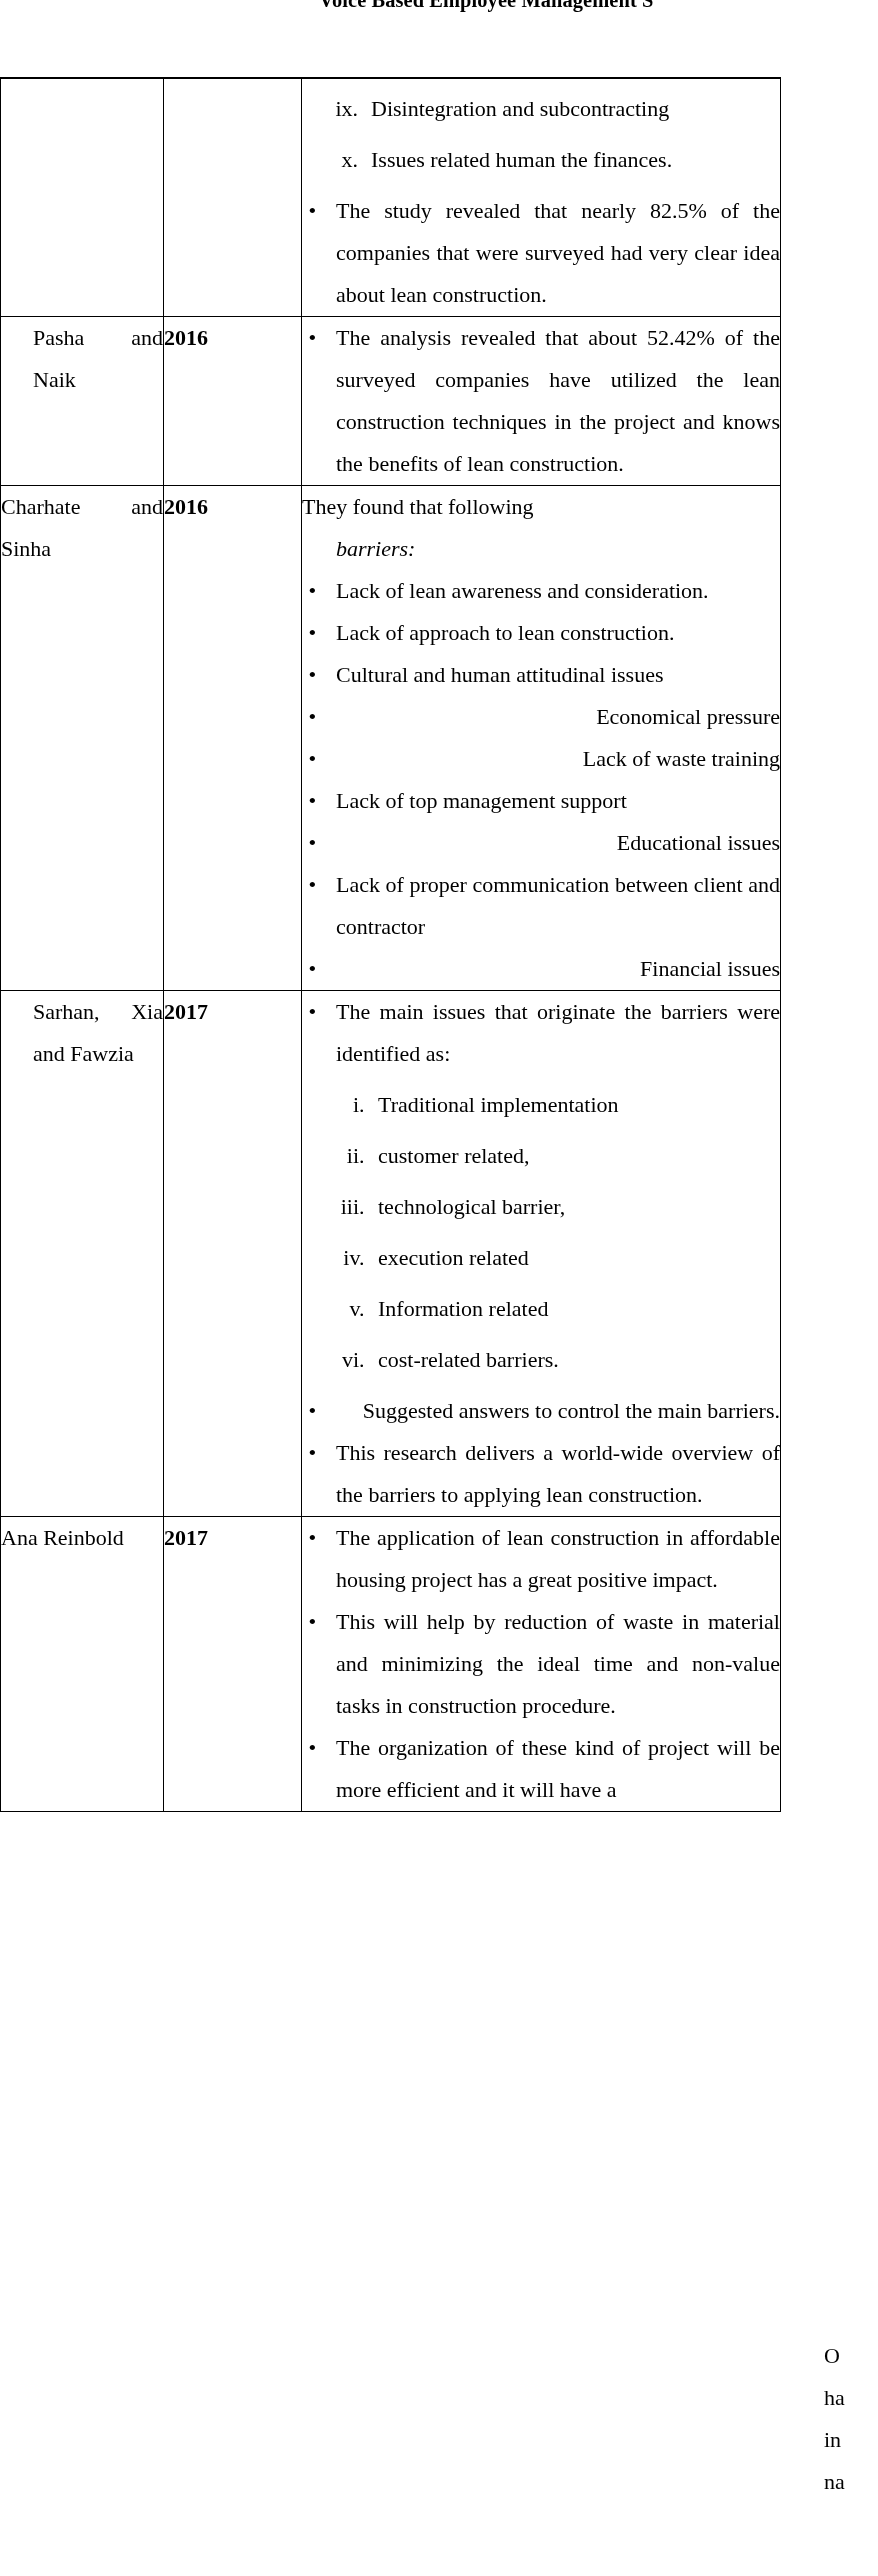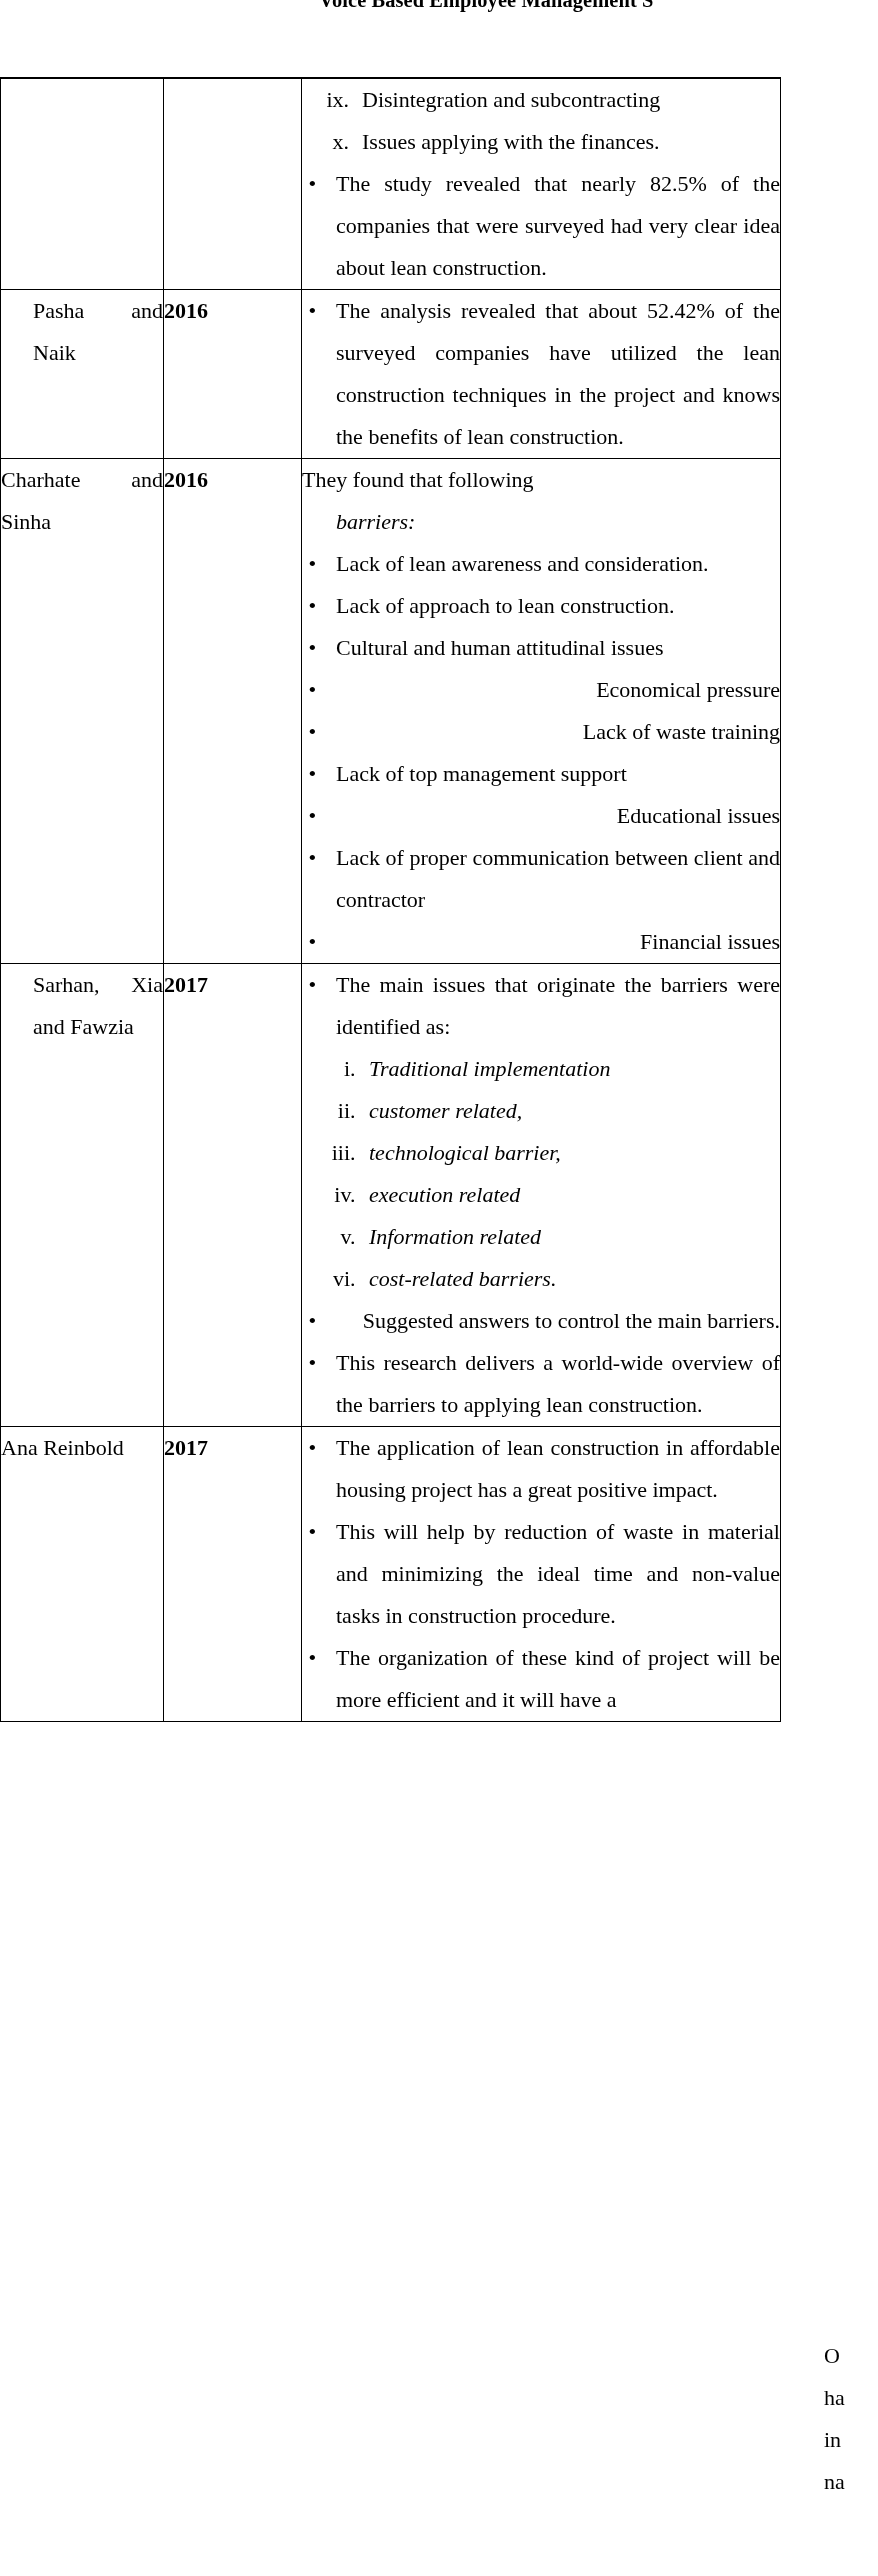--- a/index.html
+++ b/index.html
@@ -129,33 +129,33 @@
   
   ol.romans {
     list-style: none;
     margin: 0;
     padding: 0;
   }
   ol.romans > li {
     position: relative;
     padding-left: 60px;
     text-align: justify;
-    margin: 0;
+    margin: 9px;
   }
   ol.romans > li > .rn {
     position: absolute;
     left: 0;
     top: 0;
     width: 47px;
     text-align: right;
     font-size: 22px;
     line-height: 42px;
   }
   ol.romans > li > .txt { display: block; }
-  ol.romans > li.nojust > .txt { text-align: left; font-style: italic; }
+  ol.romans > li.nojust > .txt { text-align: left; }
 
   
   ol.romans.deep > li { padding-left: 60px; }
   ol.romans.deep > li > .rn { width: 47px; }
 
   
   ol.romans.tight > li { padding-left: 67px; }
   ol.romans.tight > li > .rn { left: 6.5px; width: 47px; }
 </style>
 </head>
@@ -177,21 +177,21 @@
       <td class="cell-author cell-empty"></td>
       <td class="cell-year cell-empty"></td>
       <td class="cell-find">
         <ol class="romans deep">
           <li>
             <span class="rn">ix.</span>
             <span class="txt">Disintegration and subcontracting</span>
           </li>
           <li>
             <span class="rn">x.</span>
-            <span class="txt">Issues applying with the finances.</span>
+            <span class="txt">Issues related human the finances.</span>
           </li>
         </ol>
         <ul class="bullets">
           <li>
             <span class="bullet-mark">•</span>
             <span class="txt">The study revealed that nearly 82.5% of the companies that were surveyed had very clear idea about lean construction.</span>
           </li>
         </ul>
       </td>
     </tr>

